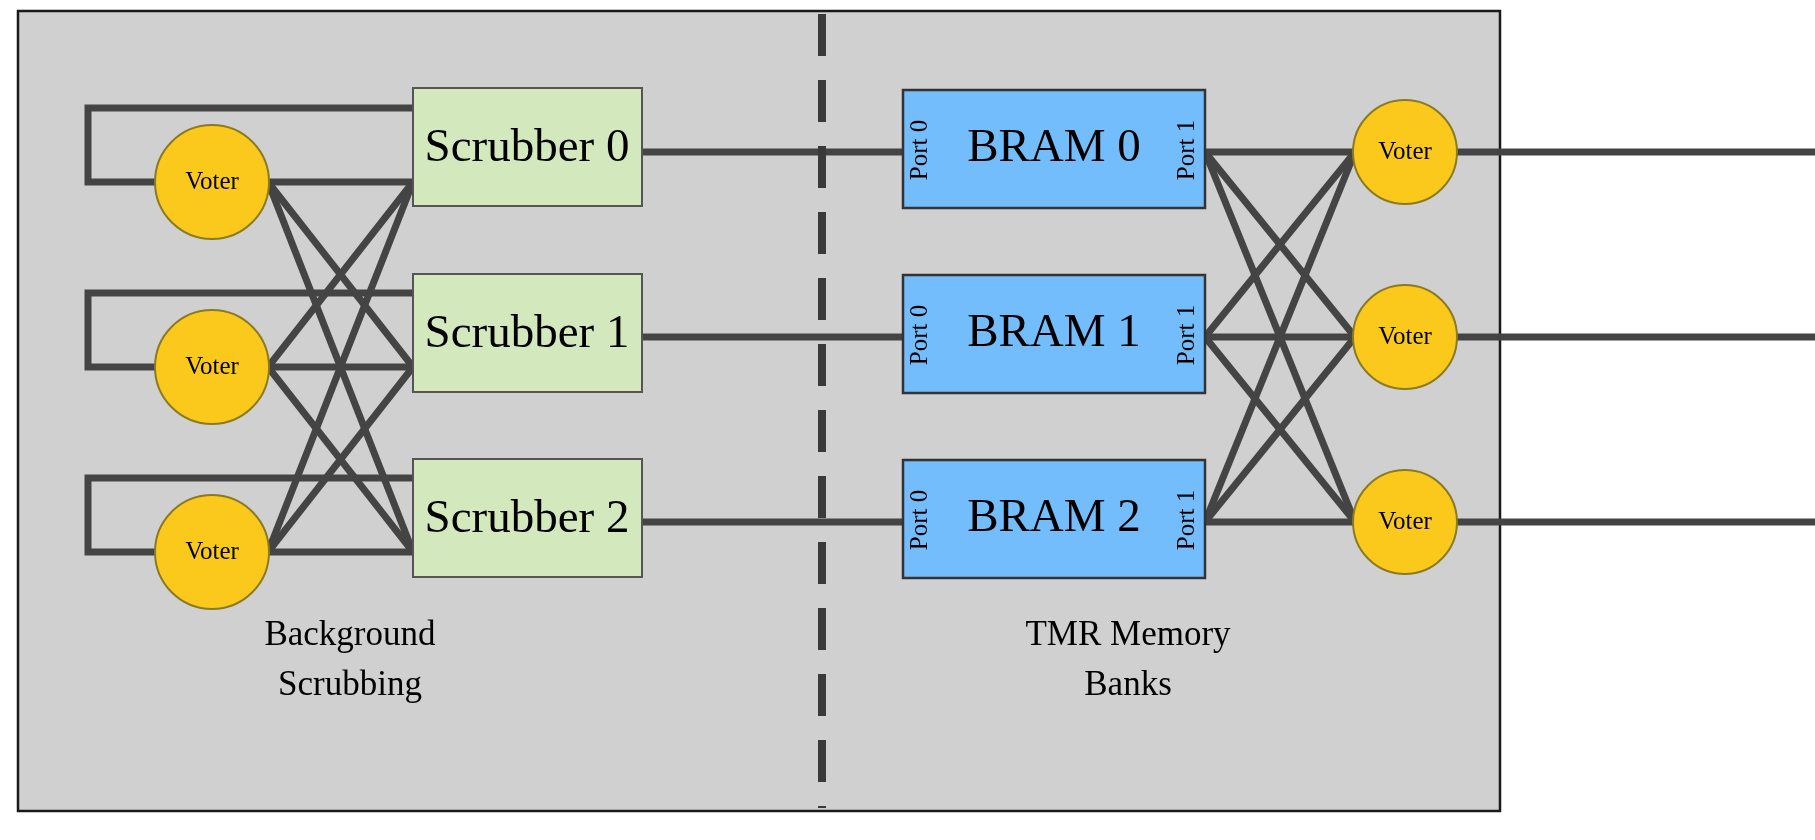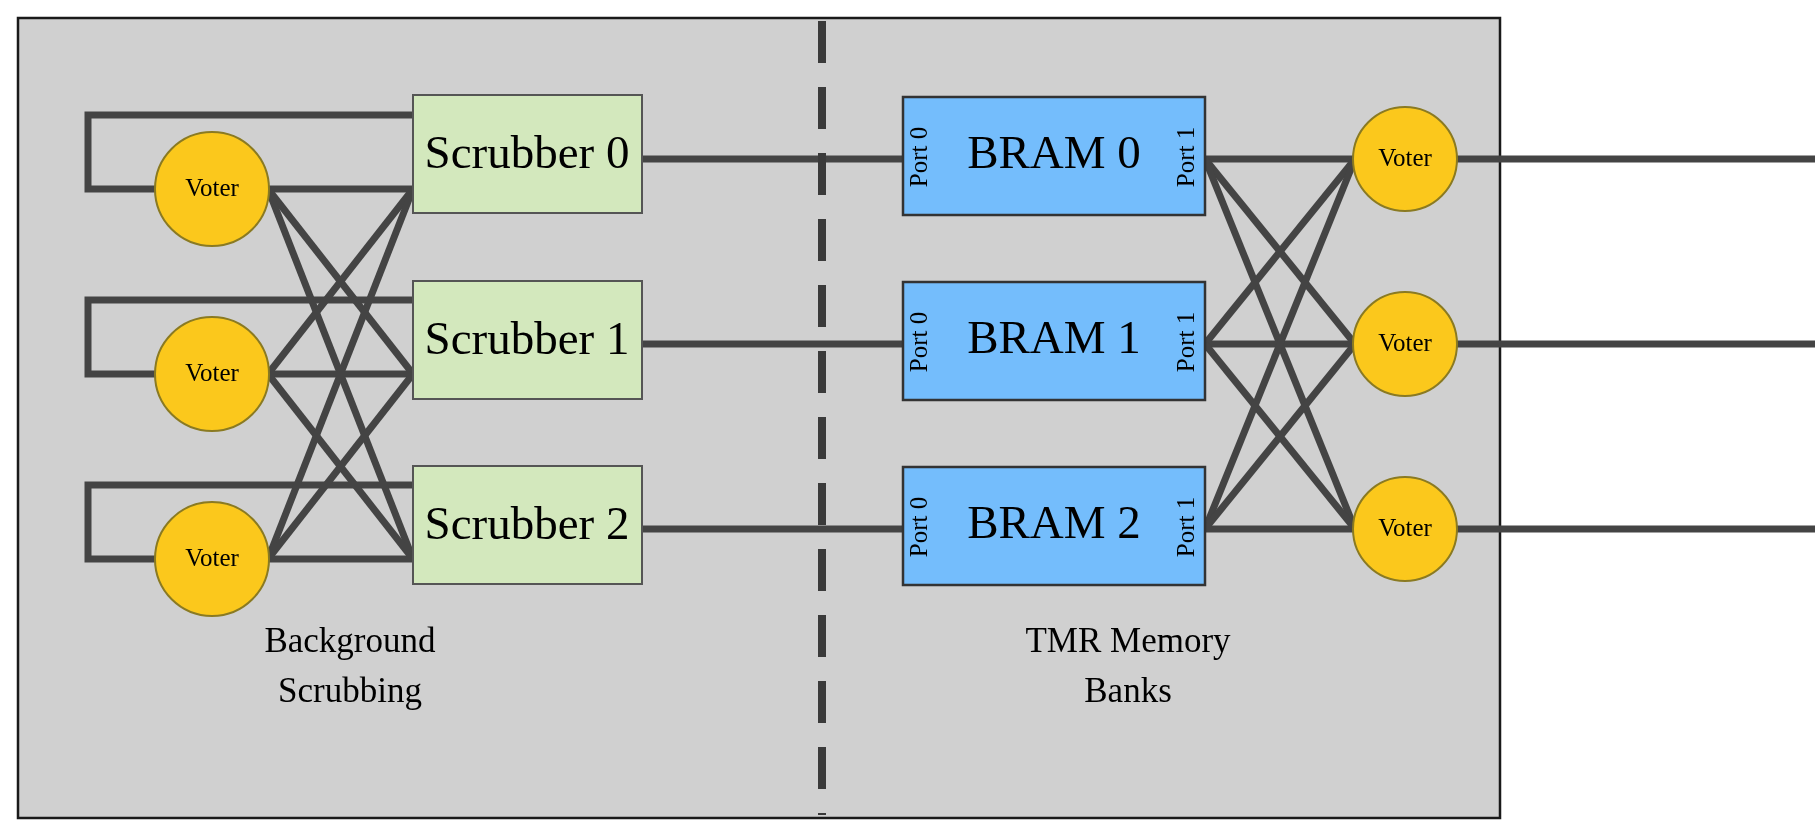--- a/index.html
+++ b/index.html
@@ -10,21 +10,20 @@
   body {
     width: 1815px;
     height: 840px;
     overflow: hidden;
     font-family: "Liberation Serif", "DejaVu Serif", serif;
   }
   #diagram-root {
     position: relative;
     width: 1815px;
     height: 684px;
-    margin-top: 7px;
   }
   svg.diagram {
     display: block;
     width: 1815px;
     height: 840px;
   }
   .panel-bg {
     fill: #d0d0d0;
     stroke: #1a1a1a;
     stroke-width: 2.5;

